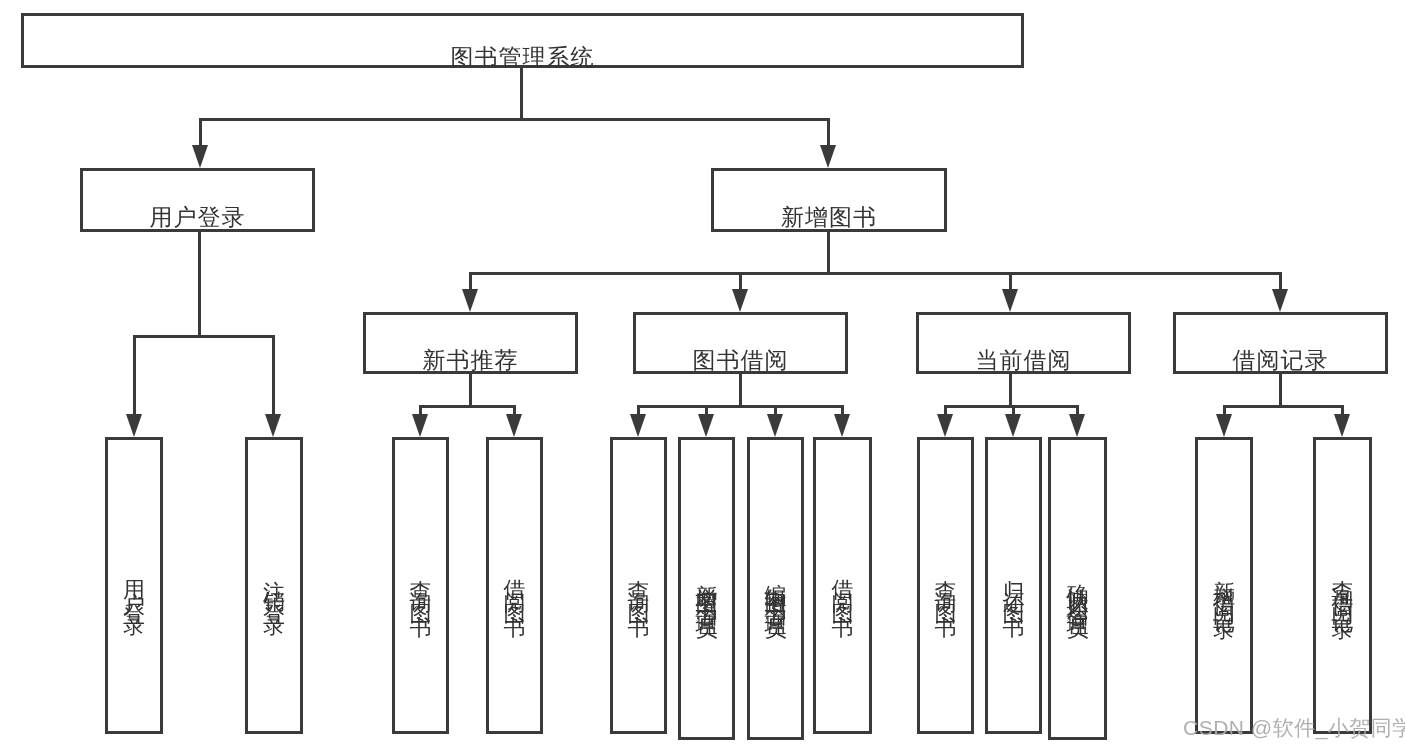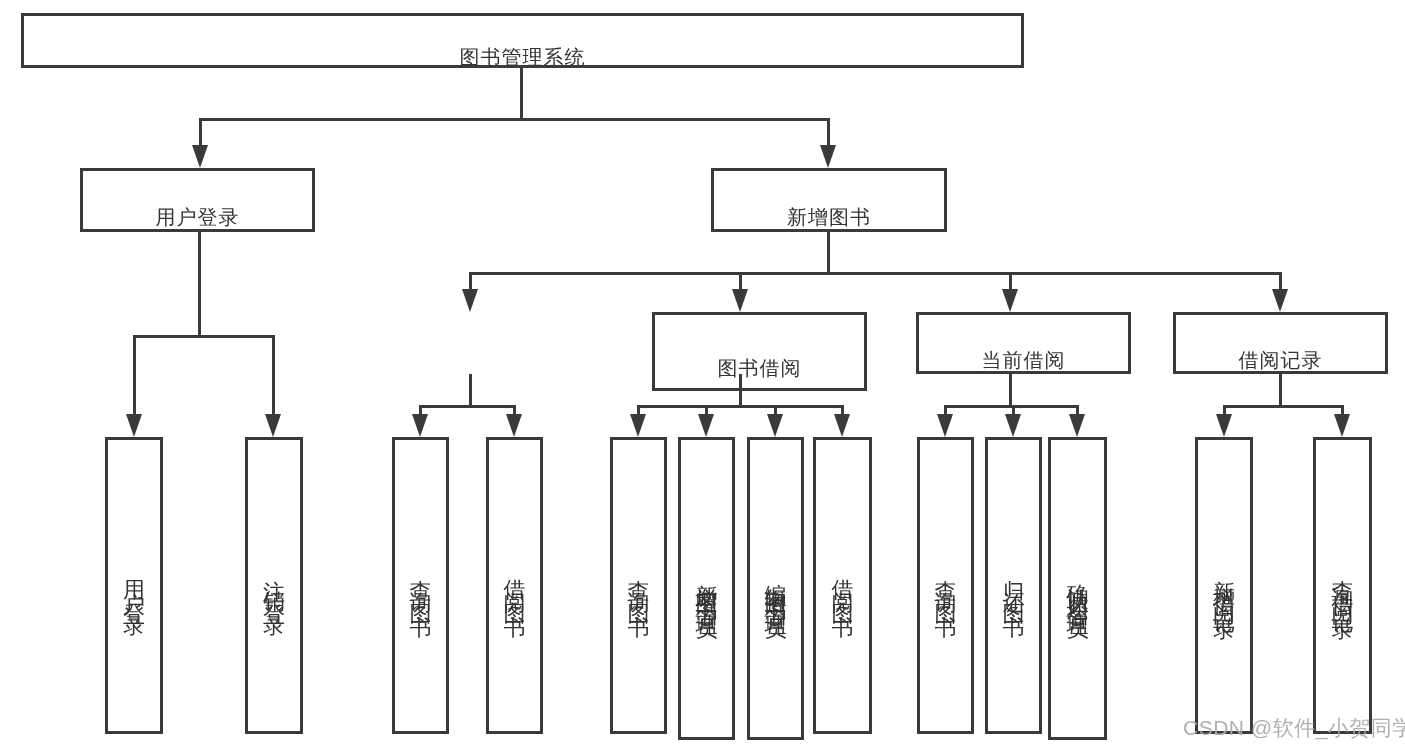--- a/index.html
+++ b/index.html
@@ -20,21 +20,21 @@
     position:absolute;
     box-sizing:border-box;
     background:#ffffff;
     border:3px solid var(--line);
     display:flex;
     align-items:center;
     justify-content:center;
     color:var(--text);
   }
   .hbox span{
-    font-size:20px;
+    font-size:23px;
     letter-spacing:1px;
     white-space:nowrap;
     color:var(--text);
     margin-top:34px;
   }
   .vbox span{
     writing-mode:vertical-rl;
     text-orientation:mixed;
     font-size:22px;
     line-height:1;
@@ -122,21 +122,24 @@
     </div>
   <div class="arrow" style="left:1002px;top:272px;height:40px;">
       <i class="al"></i>
       <i class="ah"></i>
     </div>
   <div class="arrow" style="left:1272px;top:272px;height:40px;">
       <i class="al"></i>
       <i class="ah"></i>
     </div>
 
-  <div class="box hbox" style="left:652px;top:312px;width:215px;height:79px;text-align:right;">
+  <div class="box hbox" style="left:363px;top:312px;width:215px;height:62px;">
+    <span>新书推荐</span>
+  </div>
+  <div class="box hbox" style="left:633px;top:312px;width:215px;height:62px;text-align:right;">
     <span>图书借阅</span>
   </div>
   <div class="box hbox" style="left:916px;top:312px;width:215px;height:62px;">
     <span>当前借阅</span>
   </div>
   <div class="box hbox" style="left:1173px;top:312px;width:215px;height:62px;">
     <span>借阅记录</span>
   </div>
 
   <div class="vline" style="left:469px;top:374px;height:33px;"></div>

